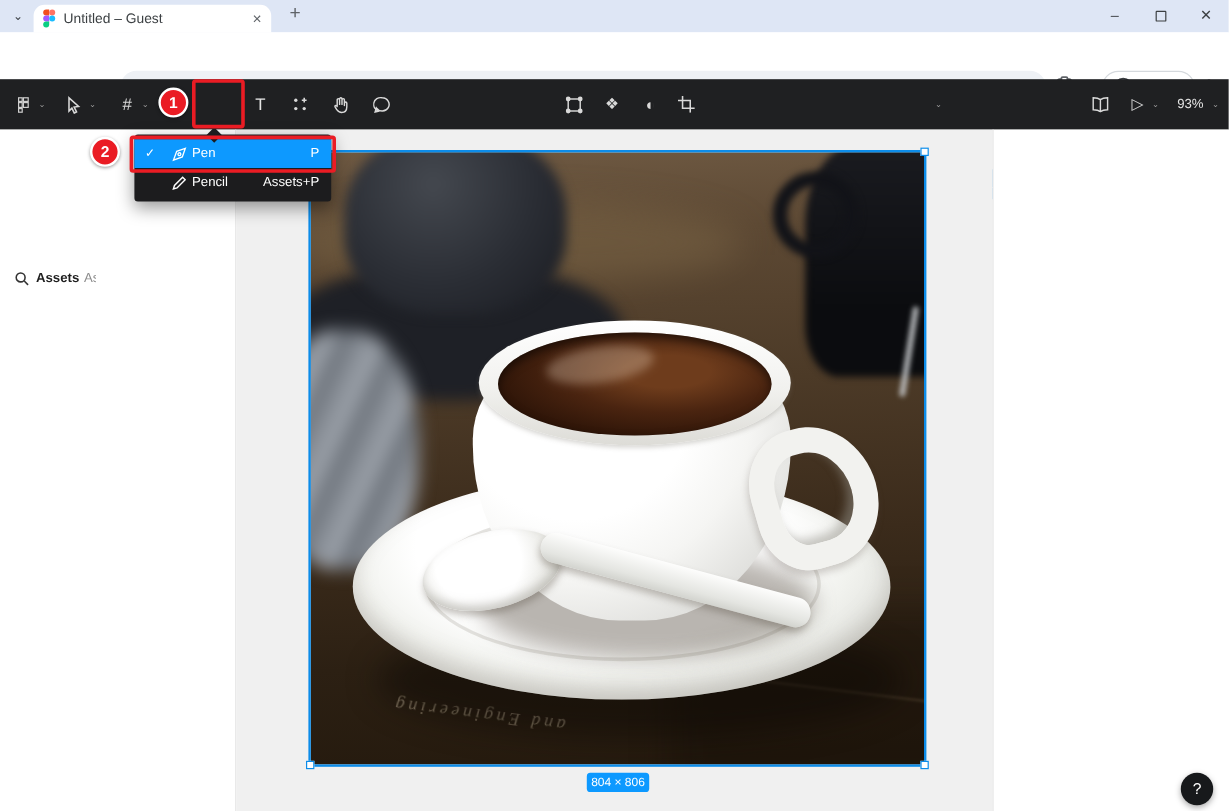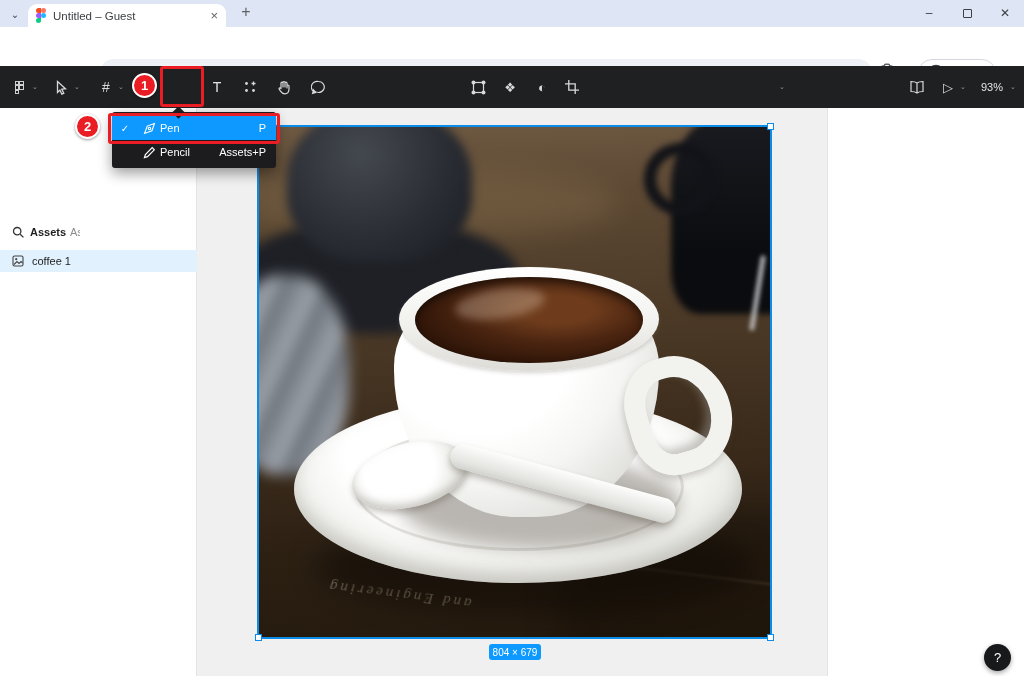--- a/index.html
+++ b/index.html
@@ -278,30 +278,20 @@
 
   <div id="sidebar" class="abs">
     <svg id="search-icon" class="abs" width="13" height="13" viewBox="0 0 13 13">
         <g stroke="#333" stroke-width="1.3" fill="none">
           <circle cx="5.2" cy="5.2" r="3.7"></circle>
           <path d="M8.2 8.2l3.2 3.2"></path>
         </g>
       </svg>
     <div id="layers-tab" class="abs">Assets</div>
     <div id="assets-tab" class="abs">Assets</div>
-    <div id="layer-row" class="abs">
-      <svg width="12" height="12" viewBox="0 0 12 12">
-          <g stroke="#444" stroke-width="1.1" fill="none">
-            <rect x="1" y="1" width="10" height="10" rx="1.5"></rect>
-            <circle cx="4.2" cy="4.2" r="1.1" fill="#444" stroke="none"></circle>
-            <path d="M2 9.5l3-3 2 2 2-2 1.5 1.5"></path>
-          </g>
-        </svg>
-      <span id="layer-name">coffee 1</span>
-    </div>
   </div>
 
   <div id="canvas" class="abs"></div>
 
   <div id="artboard" class="abs">
     <div class="ph" id="wood-hi"></div>
     <div class="ph" id="bg-saucer"></div>
     <div class="ph" id="bg-cup"></div>
     <div class="ph" id="bg-kettle"></div>
     <div class="ph" id="bg-kettle-handle"></div>
@@ -322,21 +312,21 @@
     <div class="ph" id="spoon-bowl"></div>
     <div class="ph" id="spoon-handle"></div>
   </div>
 
   <div id="selection" class="abs">
     <div class="handle" style="left:-4px;top:-4px;"></div>
     <div class="handle" style="right:-4px;top:-4px;"></div>
     <div class="handle" style="left:-4px;bottom:-4px;"></div>
     <div class="handle" style="right:-4px;bottom:-4px;"></div>
   </div>
-  <div id="size-badge" class="abs">804 × 679</div>
+  <div id="size-badge" class="abs">804 × 806</div>
 
   <div id="inspector" class="abs">
     
     
 
     
     
 
     
     

